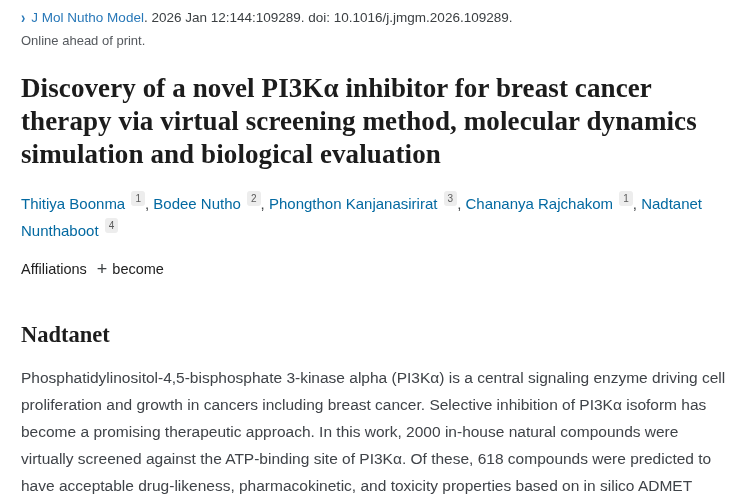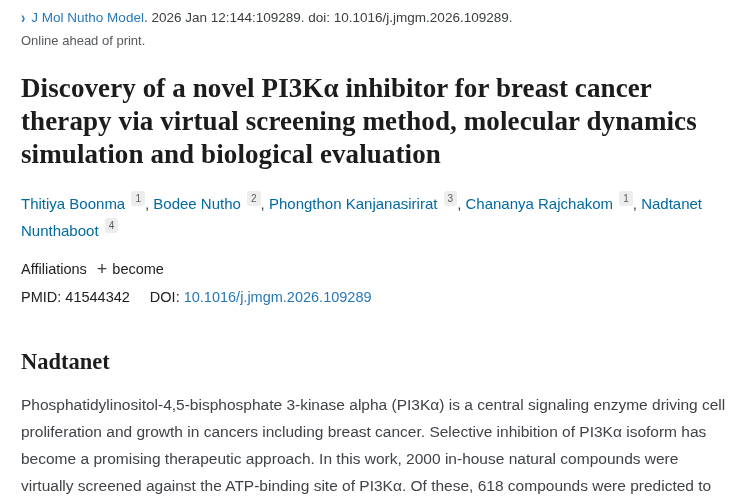--- a/index.html
+++ b/index.html
@@ -148,26 +148,18 @@
   <div class="authors"><a class="author-link">Thitiya Boonma</a> <sup class="author-sup">1</sup><span class="author-sep">, </span><a class="author-link">Bodee Nutho</a> <sup class="author-sup">2</sup><span class="author-sep">, </span><a class="author-link">Phongthon Kanjanasirirat</a> <sup class="author-sup">3</sup><span class="author-sep">, </span><a class="author-link">Chananya Rajchakom</a> <sup class="author-sup">1</sup><span class="author-sep">, </span><a class="author-link">Nadtanet Nunthaboot</a> <sup class="author-sup">4</sup></div>
 
   <div class="affil-row">
     <span>Affiliations</span>
     <button class="expand-btn">
       <span class="plus-icon">+</span>
       <span>become</span>
     </button>
   </div>
 
-  <div class="ids-row">
-    <span class="label">PMID:</span>
-    <span>41544342</span>
-    <span class="doi-group">
-      <span class="label">DOI:</span>
-      <a class="link">10.1016/j.jmgm.2026.109289</a>
-    </span>
-  </div>
 
   <h2 class="abstract-heading">Nadtanet</h2>
 
   <p class="abstract-text">Phosphatidylinositol-4,5-bisphosphate 3-kinase alpha (PI3Kα) is a central signaling enzyme driving cell proliferation and growth in cancers including breast cancer. Selective inhibition of PI3Kα isoform has become a promising therapeutic approach. In this work, 2000 in-house natural compounds were virtually screened against the ATP-binding site of PI3Kα. Of these, 618 compounds were predicted to have acceptable drug-likeness, pharmacokinetic, and toxicity properties based on in silico ADMET screening. Docking analysis highlighted four candidates forming stable hydrogen bonds with key</p>
 
 </div>
 
 </body></html>

